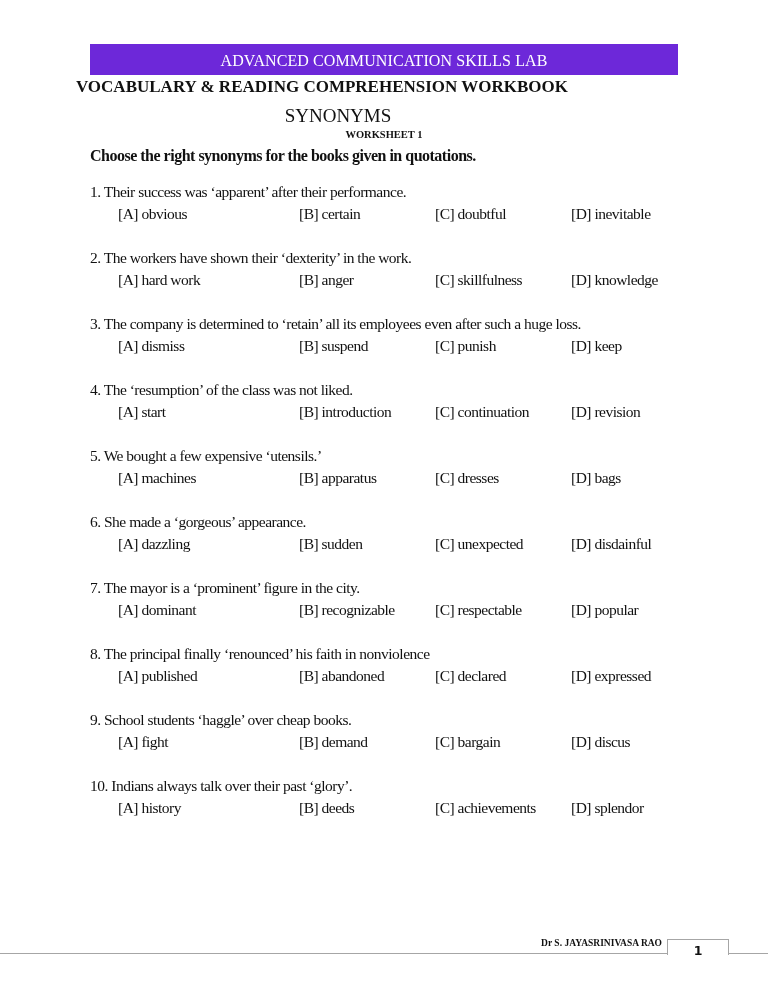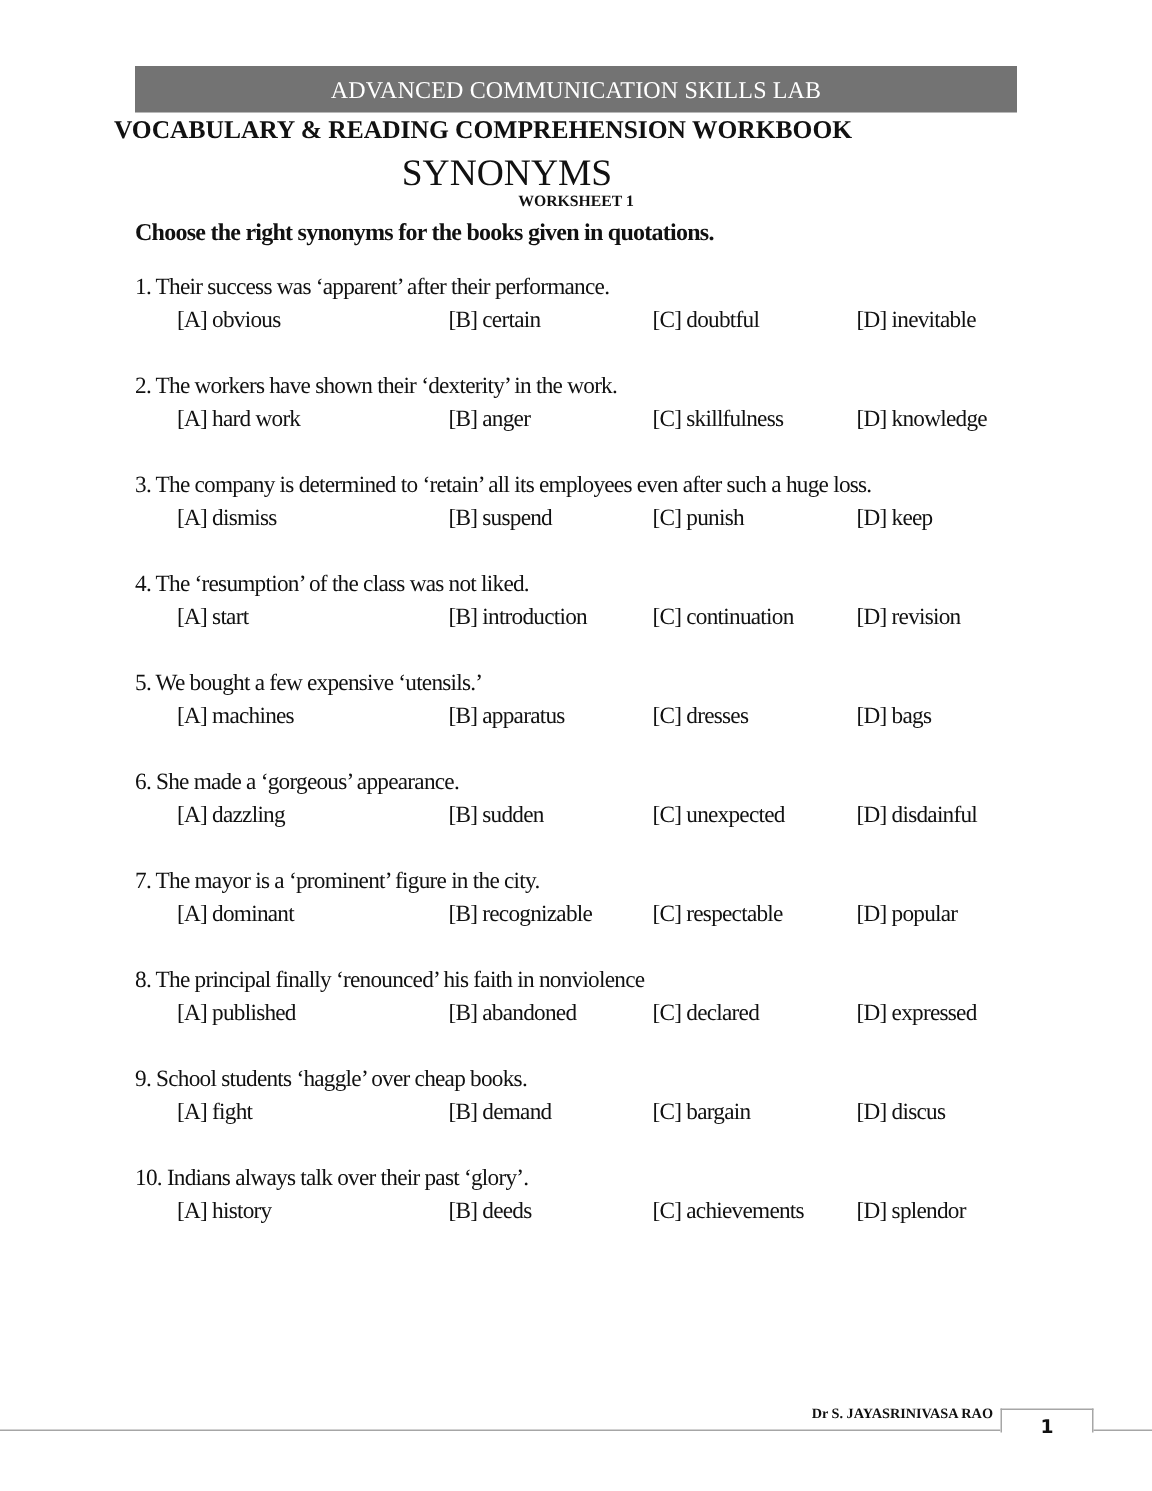--- a/index.html
+++ b/index.html
@@ -2,30 +2,30 @@
 <html><head>
 <meta charset="utf-8">
 <style>
   html, body { margin: 0; padding: 0; background: #ffffff; }
   body {
     width: 768px; height: 994px; position: relative; overflow: hidden;
     font-family: "Liberation Serif", "DejaVu Serif", serif; color: #111;
   }
   .banner {
     position: absolute; left: 90px; top: 44px; width: 588px; height: 31px;
-    background: #737373; color: #fff; text-align: center;
+    background: #6d28d9; color: #fff; text-align: center;
     font-size: 16px; line-height: 33px; letter-spacing: 0.1px;
   }
   .subtitle {
     position: absolute; left: 0; width: 644px; top: 77px; text-align: center;
     font-size: 17px; font-weight: bold; line-height: 20px;
   }
   .title {
     position: absolute; left: 0; width: 676px; top: 104px; text-align: center;
-    font-size: 25px; line-height: 24px;
+    font-size: 19px; line-height: 24px;
   }
   .worksheet {
     position: absolute; left: 0; width: 768px; top: 128px; text-align: center;
     font-size: 10.5px; font-weight: bold; line-height: 14px;
   }
   .instruction {
     position: absolute; left: 90px; top: 145px; font-size: 16px; font-weight: bold;
     line-height: 22px; letter-spacing: -0.5px;
   }
   .questions { position: absolute; left: 90px; top: 181px; width: 600px; }

